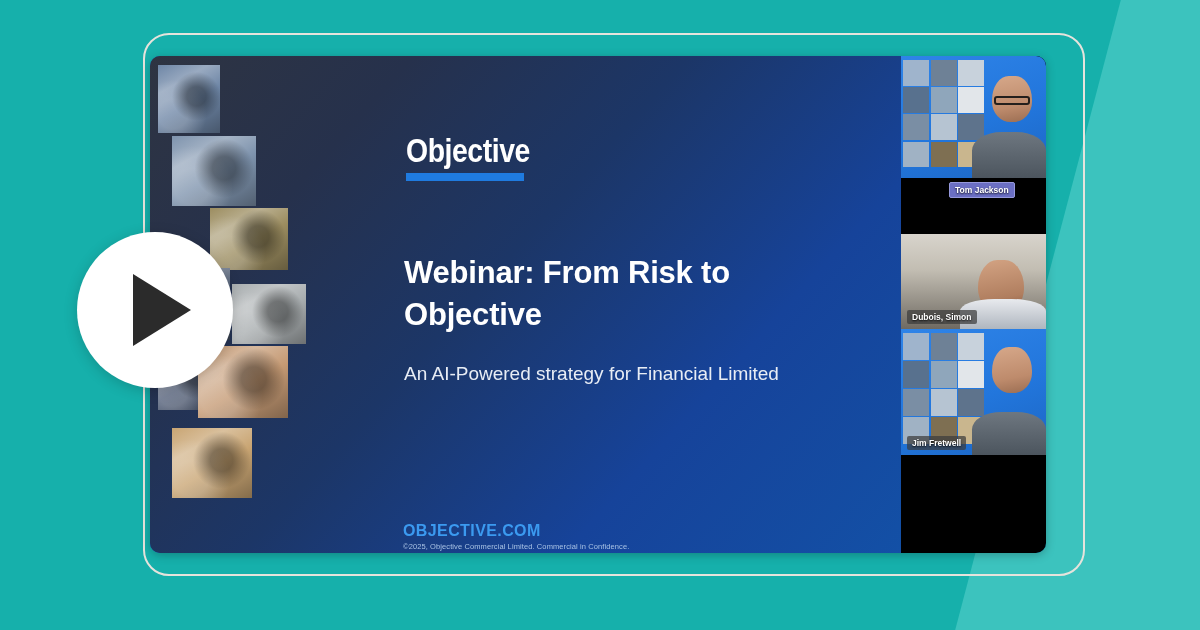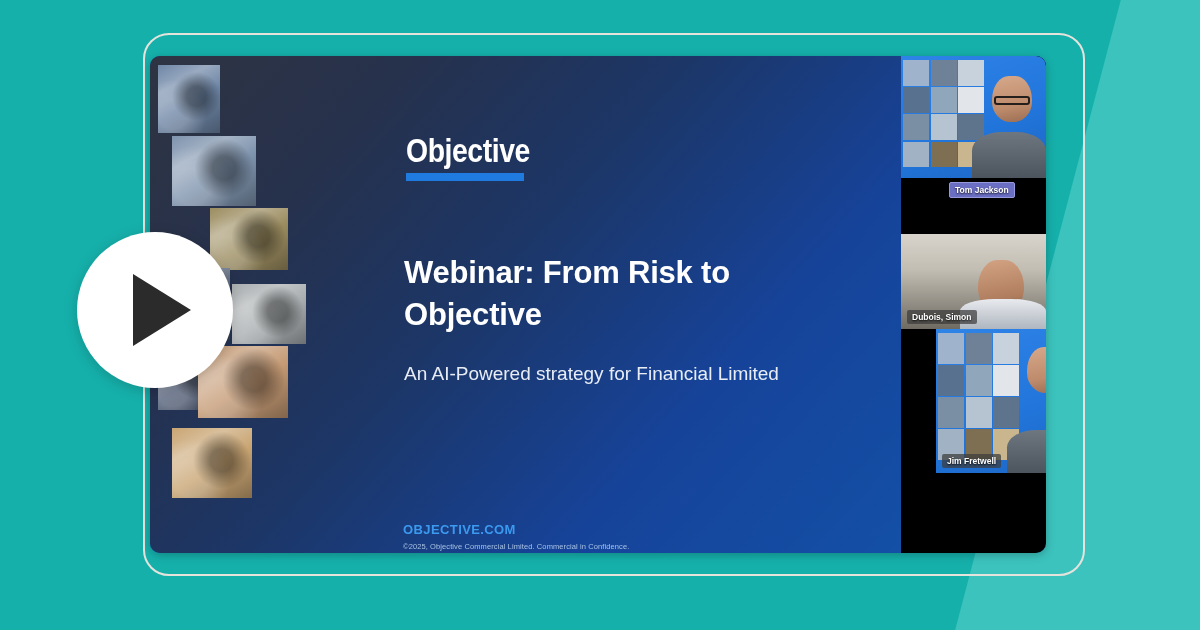--- a/index.html
+++ b/index.html
@@ -72,21 +72,21 @@
     letter-spacing:-.2px;
   }
   #slide-subtitle {
     position:absolute; left:254px; top:302px; width:400px;
     font-size:19px; font-weight:400; color:#E8EDF5; line-height:1.68;
   }
 
   
   #footer-url {
     position:absolute; left:253px; top:466px;
-    font-size:13px; font-weight:700; color:#3B9AF0; letter-spacing:.4px;
+    font-size:16px; font-weight:700; color:#3B9AF0; letter-spacing:.4px;
   }
   #footer-copy {
     position:absolute; left:253px; top:486px;
     font-size:7.5px; font-weight:400; color:#A8C2E4; letter-spacing:.1px;
   }
 
   
   #participants {
     position:absolute; right:0; top:0; width:145px; height:497px;
     background:#000; z-index:5;
@@ -204,21 +204,21 @@
       </div>
       <div class="tile" style="height: 56px;">
         <div class="tile-name badge">Tom Jackson</div>
       </div>
       <div class="tile" style="height: 95px;">
         <div class="vbg-room2"></div>
         <div class="head" style="right: 22px; top: 26px; width: 46px; height: 52px; background: linear-gradient(170deg, rgb(211, 163, 131) 0%, rgb(176, 126, 95) 70%, rgb(134, 87, 63) 100%);"></div>
         <div class="torso" style="right: 0px; bottom: 0px; width: 86px; height: 30px; background: linear-gradient(rgb(232, 234, 238) 0%, rgb(175, 182, 191) 100%);"></div>
         <div class="tile-name">Dubois, Simon</div>
       </div>
-      <div class="tile" style="height: 144px; margin-left: 35px;">
+      <div class="tile" style="height: 126px;">
         <div class="vbg-blue"></div>
         <div class="mosaic">
           <span style="background: rgb(159, 180, 204);"></span>
           <span style="background: rgb(110, 129, 150);"></span>
           <span style="background: rgb(200, 210, 220);"></span>
           <span style="background: rgb(88, 113, 142);"></span>
           <span style="background: rgb(143, 166, 187);"></span>
           <span style="background: rgb(226, 230, 234);"></span>
           <span style="background: rgb(122, 142, 164);"></span>
           <span style="background: rgb(182, 196, 210);"></span>

